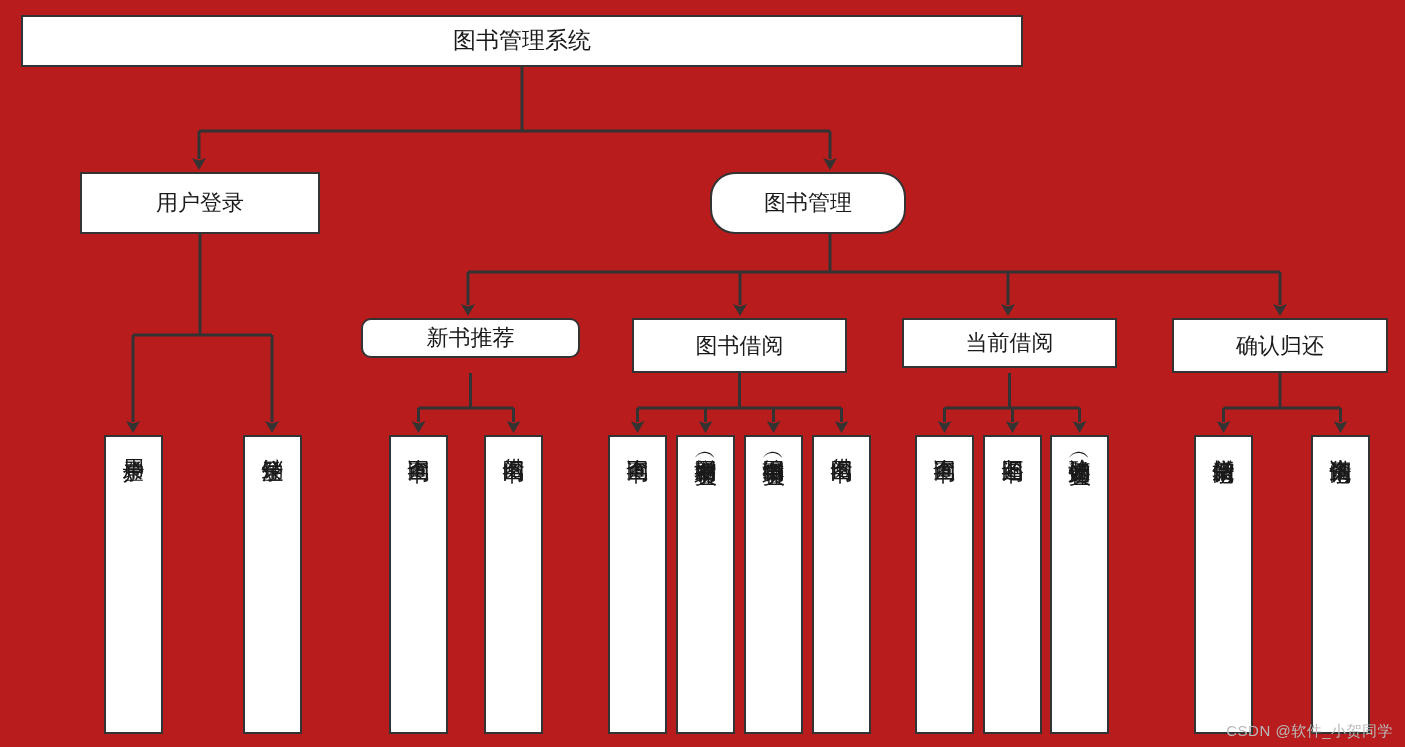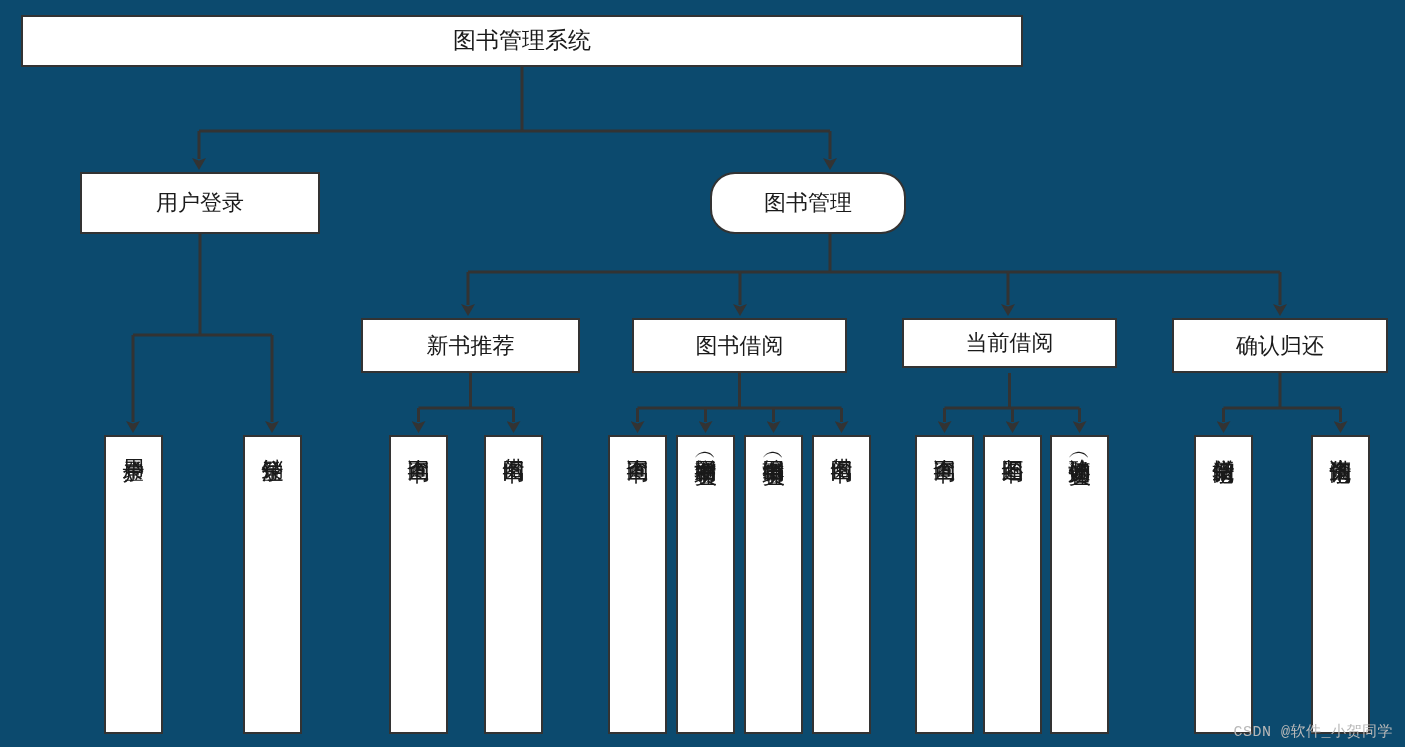--- a/index.html
+++ b/index.html
@@ -7,21 +7,21 @@
     padding: 0;
     background: #ffffff;
   }
   body {
     font-family: "Liberation Sans", "DejaVu Sans", sans-serif;
   }
   #stage {
     position: relative;
     width: 1405px;
     height: 747px;
-    background: #0c4a6e;
+    background: #b91c1c;
     overflow: hidden;
   }
   #diagram-svg {
     position: absolute;
     left: 0;
     top: 0;
     width: 1405px;
     height: 747px;
   }
   .node-box {
@@ -59,21 +59,21 @@
     letter-spacing: 1px;
     line-height: 1;
     max-height: 100%;
   }
   #watermark {
     position: absolute;
     right: 12px;
     bottom: 6px;
     font-size: 15px;
     color: #b8b8b8;
-    font-family: Liberation Mono, monospace;
+    font-family: Liberation Sans, sans-serif;
     letter-spacing: 0.5px;
     user-select: none;
     pointer-events: none;
   }
 </style>
 </head>
 <body>
 
 <div id="stage">
 
@@ -124,21 +124,21 @@
     <span class="node-label">图书管理系统</span>
   </div>
 
   <div class="node-box horizontal" style="left: 80px; top: 172px; width: 240px; height: 62px;">
     <span class="node-label">用户登录</span>
   </div>
   <div class="node-box horizontal" style="left: 710px; top: 172px; width: 196px; height: 62px; border-radius: 25px;">
     <span class="node-label">图书管理</span>
   </div>
 
-  <div class="node-box horizontal" style="left: 361px; top: 318px; width: 219px; height: 55px;">
+  <div class="node-box horizontal" style="left: 361px; top: 318px; width: 219px; height: 40px; border-radius: 10px;">
     <span class="node-label">新书推荐</span>
   </div>
   <div class="node-box horizontal" style="left: 632px; top: 318px; width: 215px; height: 55px;">
     <span class="node-label">图书借阅</span>
   </div>
   <div class="node-box horizontal" style="left: 902px; top: 318px; width: 215px; height: 50px;">
     <span class="node-label">当前借阅</span>
   </div>
   <div class="node-box horizontal" style="left: 1172px; top: 318px; width: 216px; height: 55px;">
     <span class="node-label">确认归还</span>

